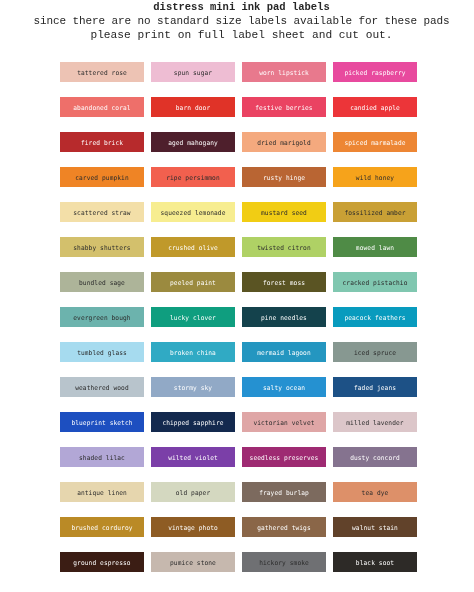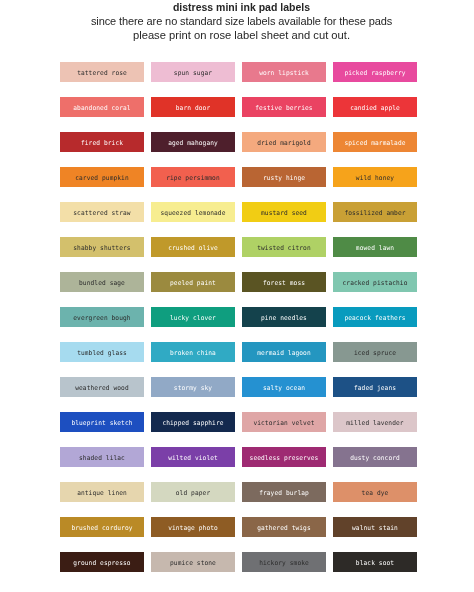--- a/index.html
+++ b/index.html
@@ -17,21 +17,21 @@
     position: relative;
   }
 
   #header {
     padding-top: 1px;
     text-align: center;
   }
   .hline {
     display: block;
     white-space: nowrap;
-    font-family: Liberation Sans, sans-serif;
+    font-family: Liberation Mono, monospace;
     color: #262626;
     letter-spacing: 0px;
     margin-left: 9px;
   }
   .hline.l1 {
     font-size: 10.5px;
     line-height: 13px;
     font-weight: 700;
   }
   .hline.l2 {
@@ -77,21 +77,21 @@
     text-align: center;
     transform: scaleY(1.05);
   }
 </style>
 </head>
 <body>
 
 <div id="header">
   <span class="hline l1">distress mini ink pad labels</span>
   <span class="hline l2">since there are no standard size labels available for these pads</span>
-  <span class="hline l3">please print on rose label sheet and cut out.</span>
+  <span class="hline l3">please print on full label sheet and cut out.</span>
 </div>
 
 <div id="swatch-grid">
     <div class="swatch-row">
       <div class="swatch" style="background-color: rgb(237, 195, 180);">
         <span class="swatch-label" style="color: rgb(43, 43, 43);">tattered rose</span>
       </div>
       <div class="swatch" style="background-color: rgb(238, 189, 211);">
         <span class="swatch-label" style="color: rgb(43, 43, 43);">spun sugar</span>
       </div>

